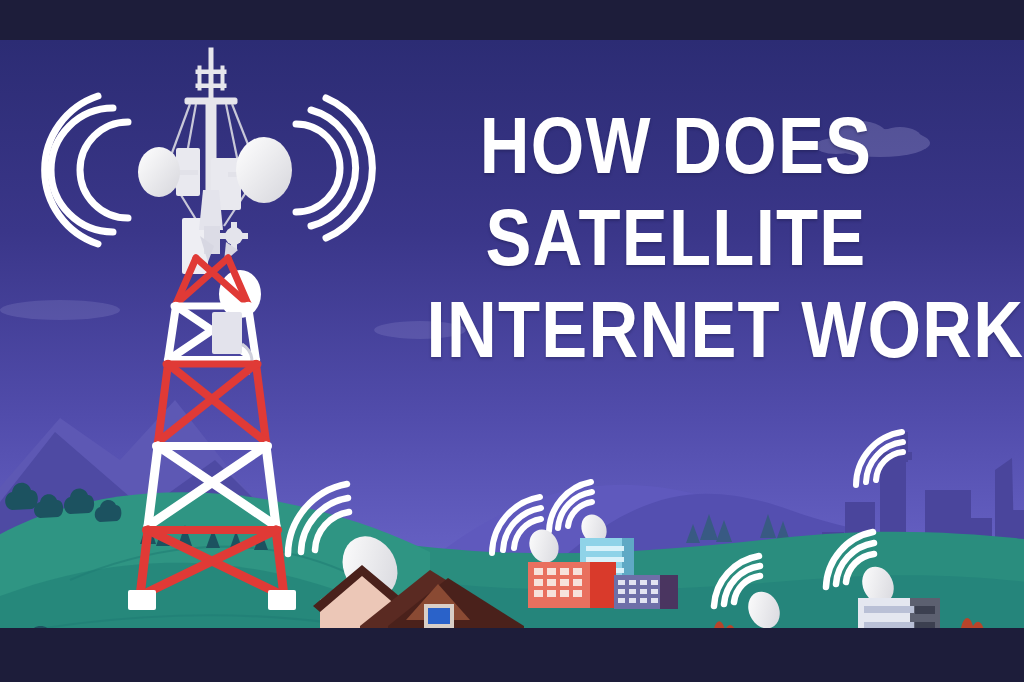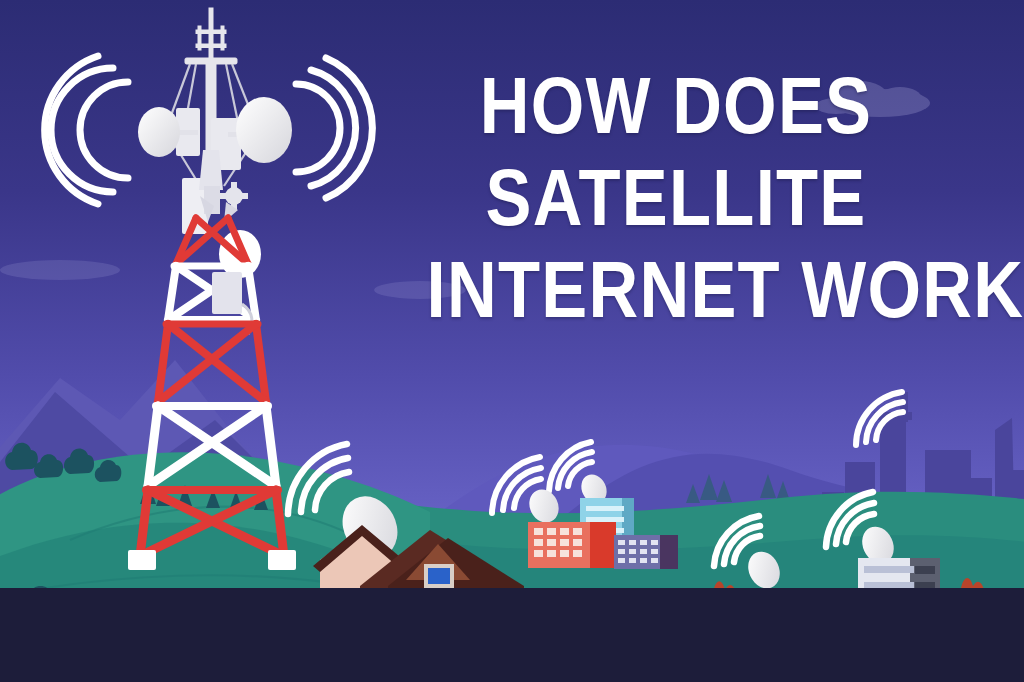--- a/index.html
+++ b/index.html
@@ -6,20 +6,21 @@
   * { margin:0; padding:0; box-sizing:border-box; }
   html,body { background:#1d1d3a; }
   body {
     font-family:"Liberation Sans", sans-serif;
     display:flex; align-items:flex-start; justify-content:flex-start;
   }
   #stage {
     position:relative;
     width:1024px; height:588px;
     overflow:hidden;
+    margin-top:40px;
   }
   #scene { position:absolute; inset:0; }
   #title-block {
     position:absolute;
     left:386px; top:60px;
     width:580px;
     text-align:center;
     pointer-events:none;
   }
   .title-line {

